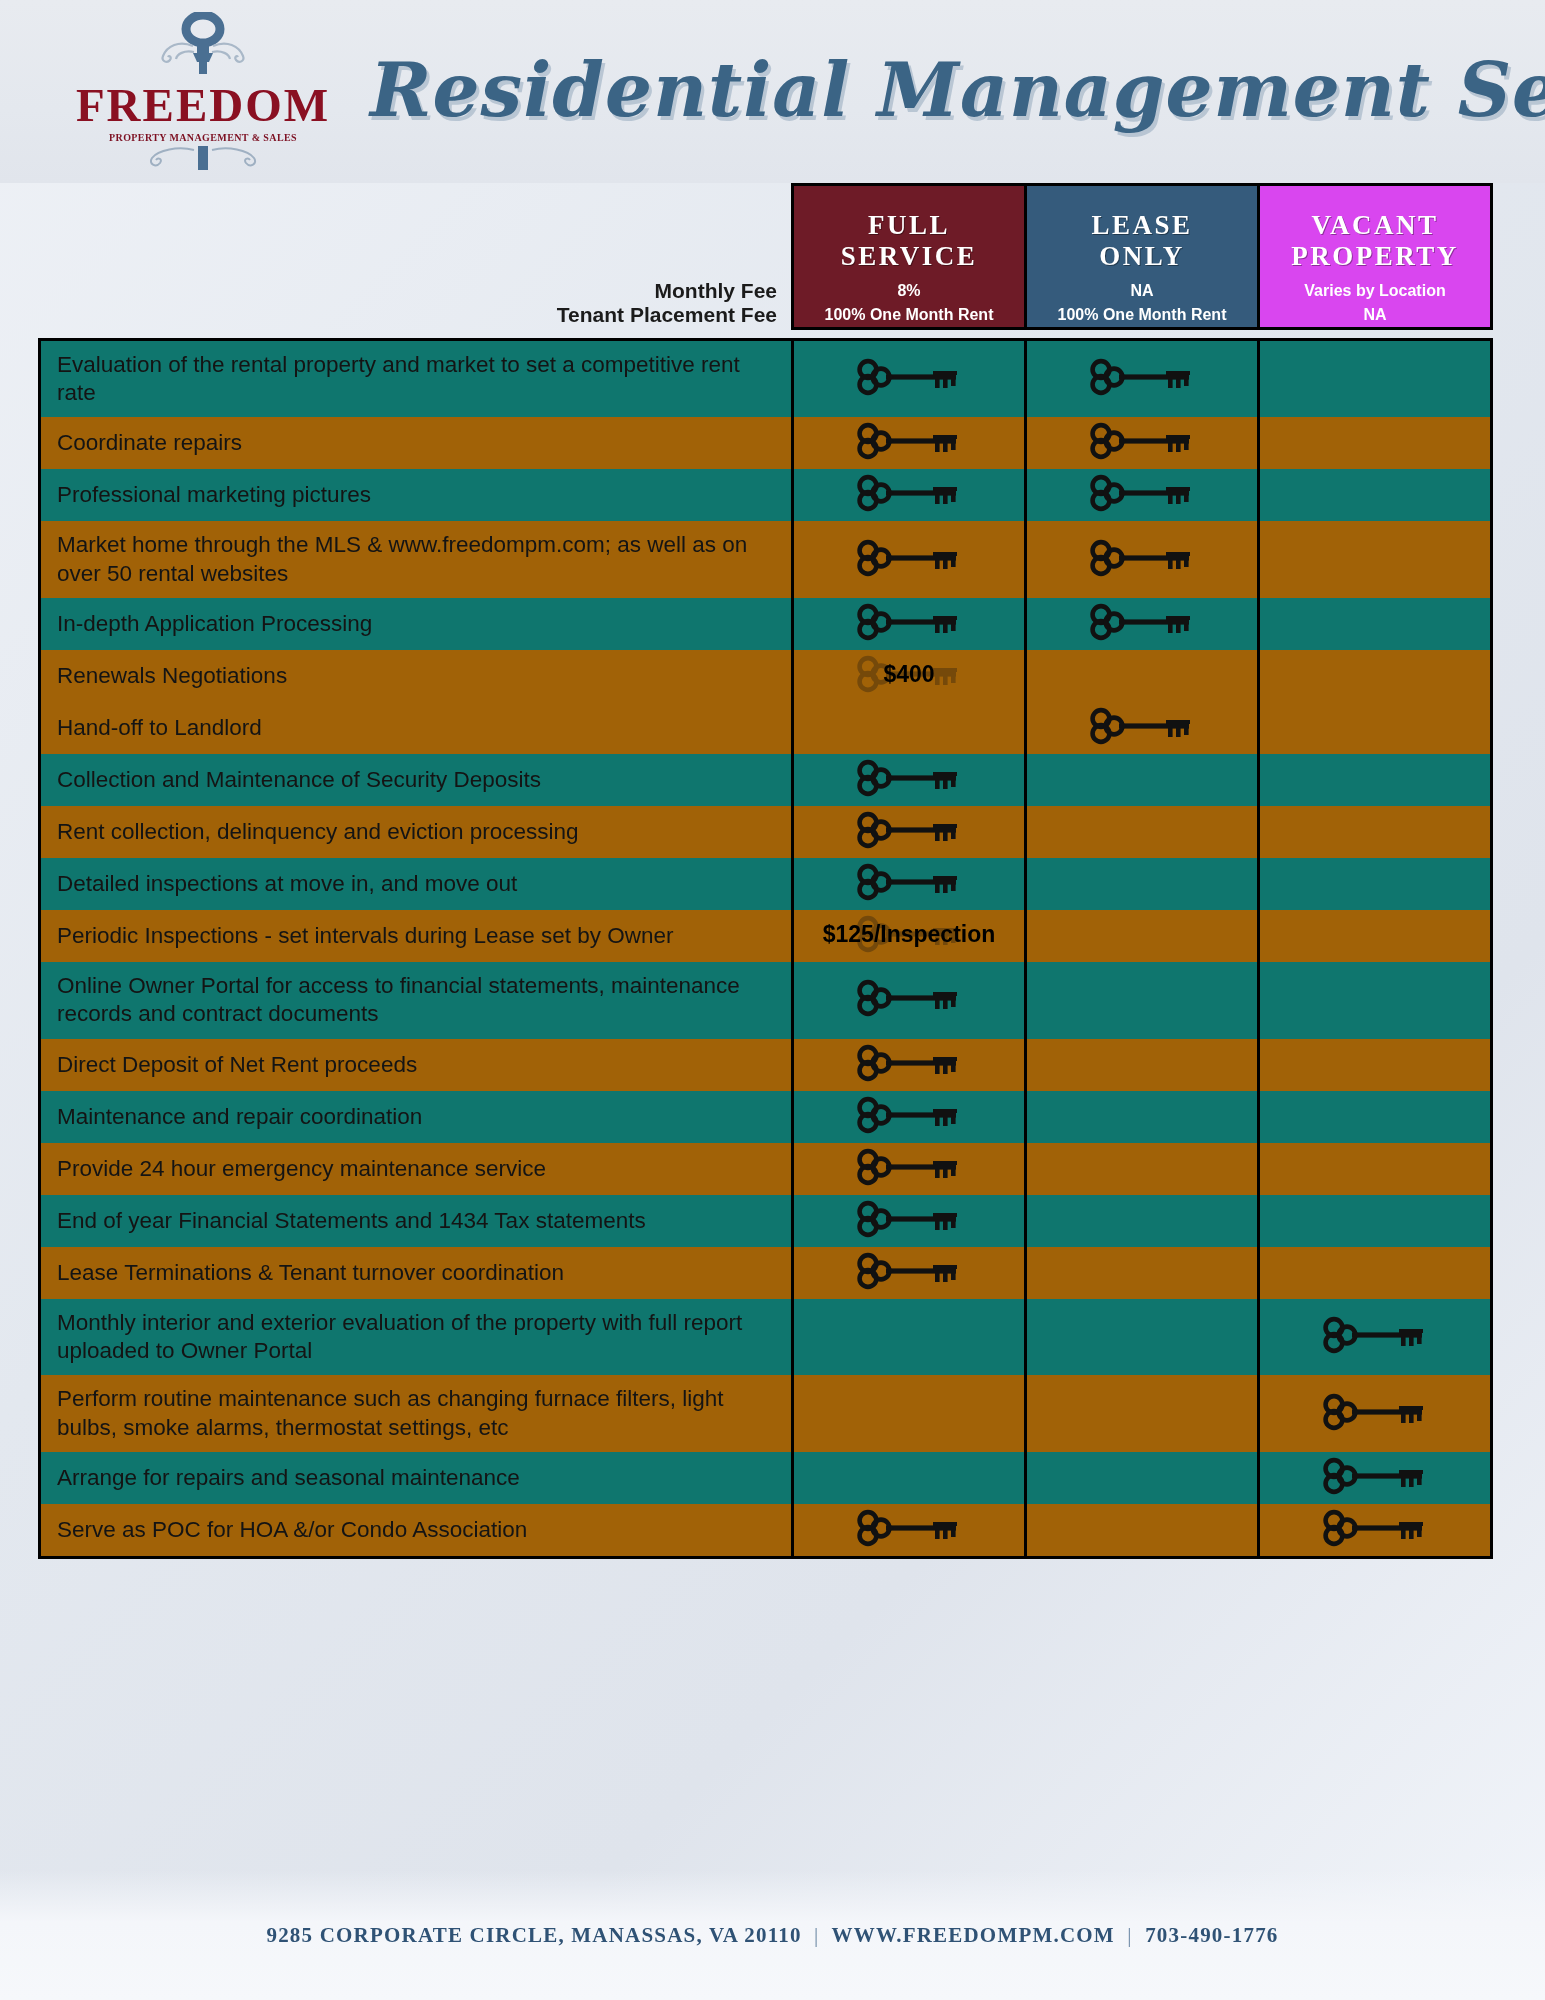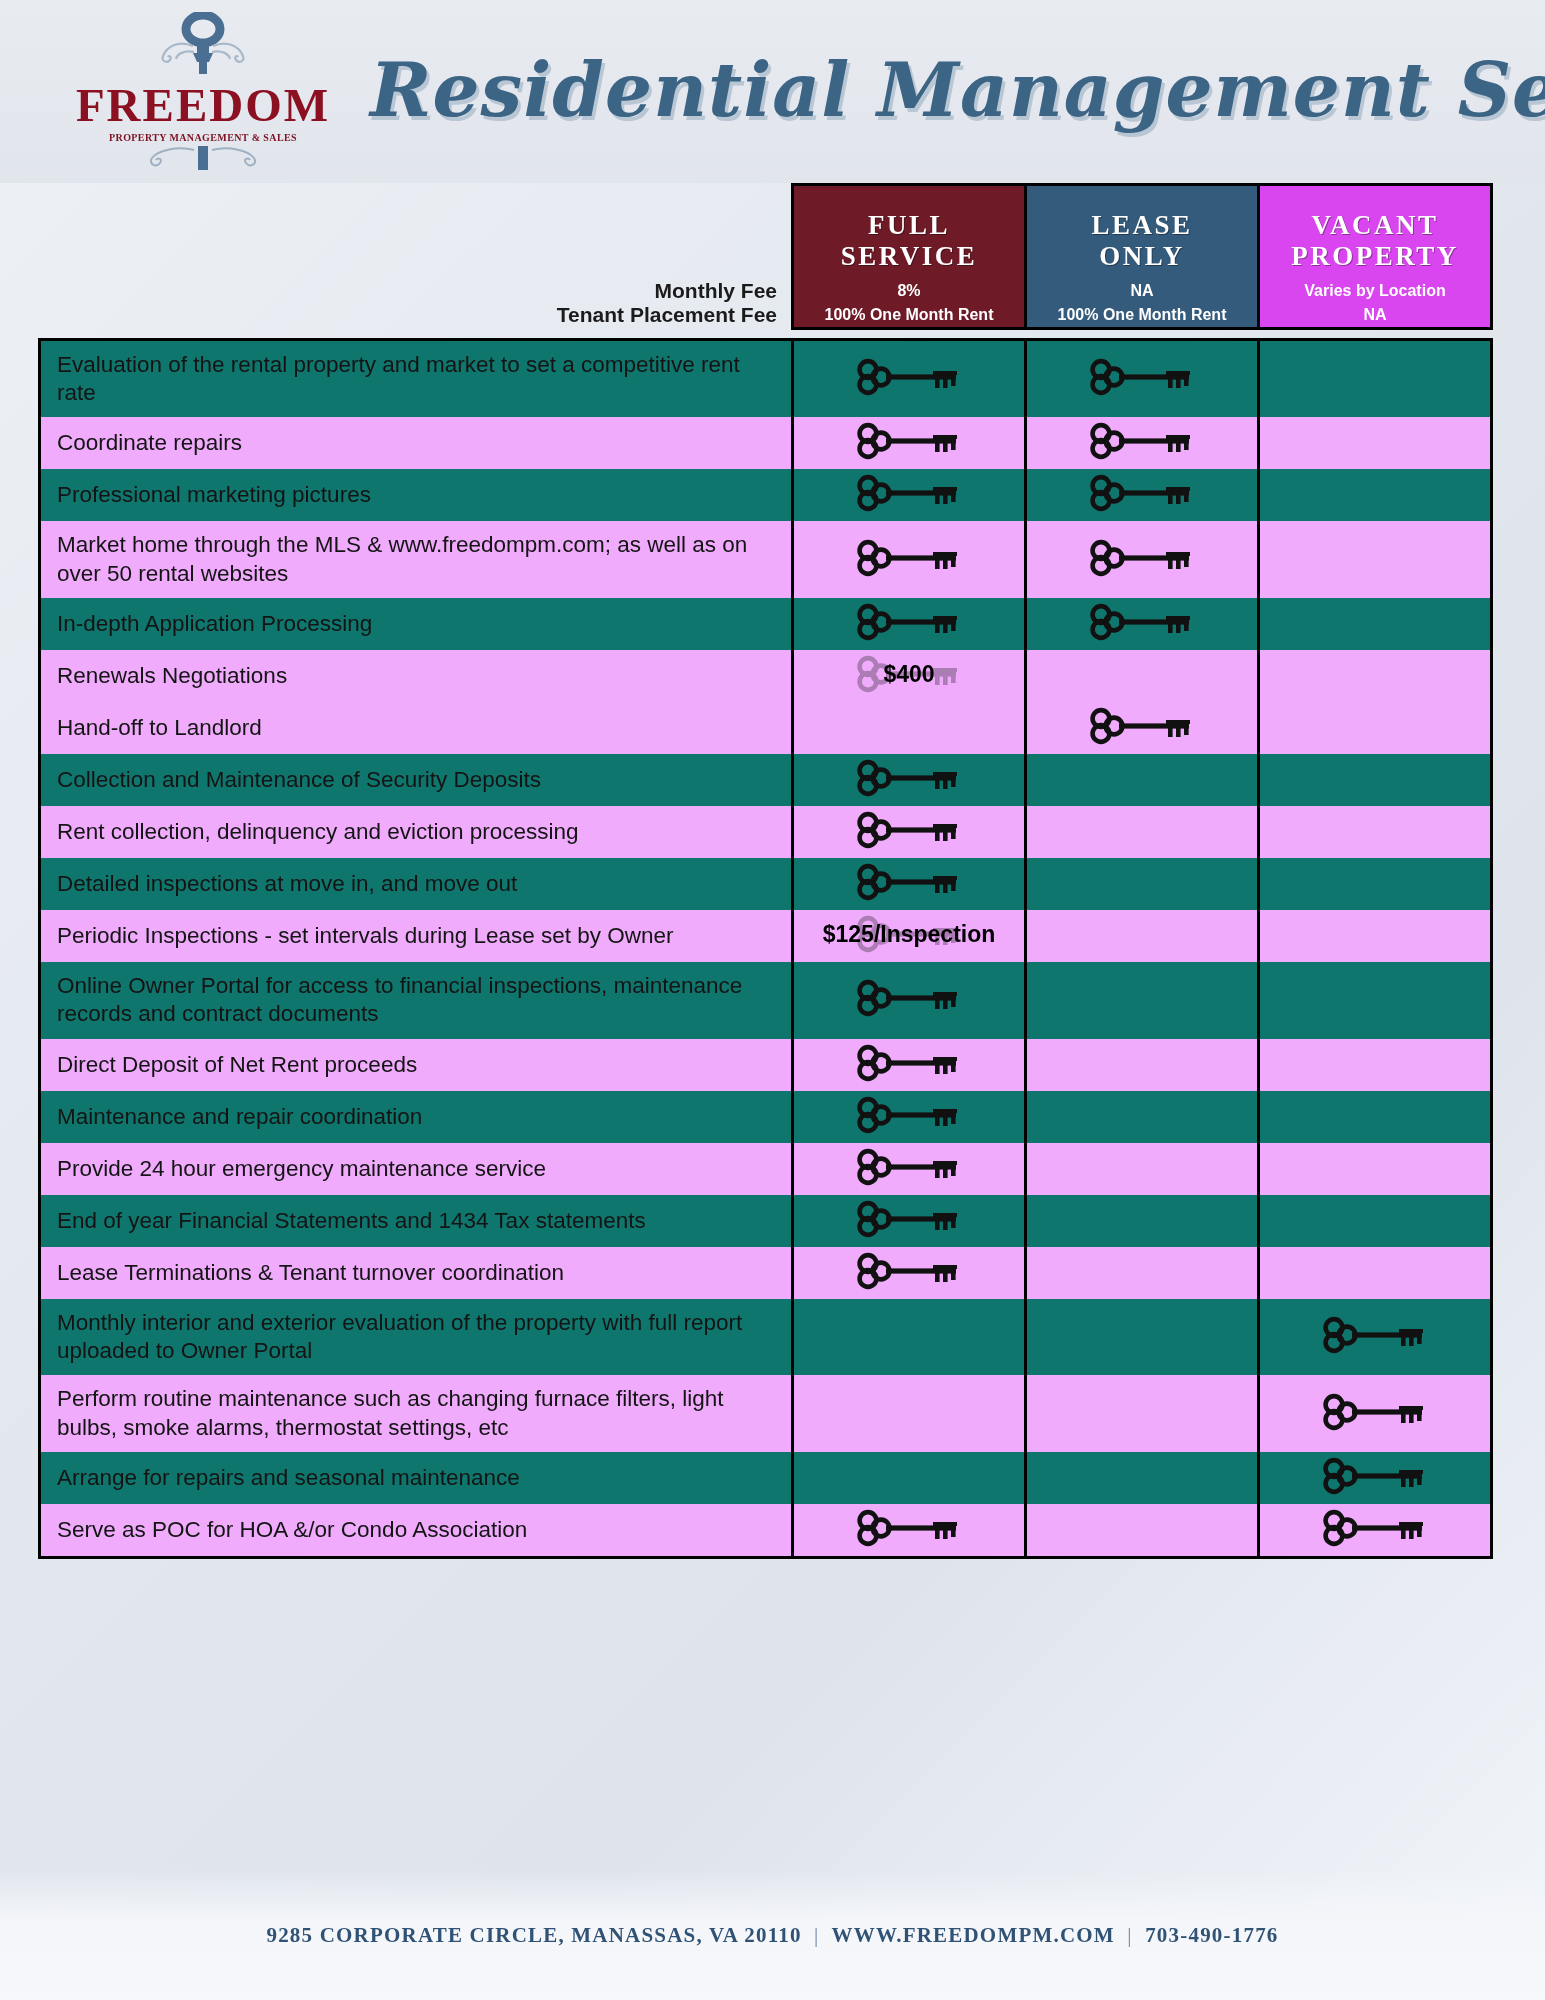--- a/index.html
+++ b/index.html
@@ -140,21 +140,21 @@
     color: #141414;
     line-height: 1.26;
     vertical-align: middle;
   }
   tr.feature-row td.mark {
     text-align: center;
     vertical-align: middle;
     padding: 4px;
   }
   tr.feature-row.shade td { background: #0f766e; }
-  tr.feature-row.plain td { background: #f0abfc; }
+  tr.feature-row.plain td { background: #a16207; }
 
   tr.first-row td { border-top: 3px solid #000; }
   tr.last-row  td { border-bottom: 3px solid #000; }
 
   .keywrap { display: inline-block; line-height: 0; }
   .pricewrap {
     position: relative;
     display: inline-block;
     line-height: 0;
   }
@@ -533,21 +533,21 @@
                     <rect x="82" y="22" width="4.6" height="9"></rect>
                     <rect x="90" y="22" width="4.6" height="9"></rect>
                     <rect x="98" y="22" width="4.6" height="7"></rect>
                     <rect x="80" y="14" width="24" height="4"></rect>
                   </g>
                 </svg></span><span class="price-text">$125/Inspection</span></span></td>
           <td class="mark"></td>
           <td class="mark"></td>
         </tr>
         <tr class="feature-row shade">
-          <td class="feat">Online Owner Portal for access to financial inspections, maintenance records and contract documents</td>
+          <td class="feat">Online Owner Portal for access to financial statements, maintenance records and contract documents</td>
           <td class="mark"><span class="keywrap"><svg width="112" height="40" viewBox="0 0 112 40" style="opacity:1">
                 <g fill="#111">
                   <circle cx="15" cy="12.5" r="8.4" fill="none" stroke="#111" stroke-width="4.6"></circle>
                   <circle cx="15" cy="27.5" r="8.4" fill="none" stroke="#111" stroke-width="4.6"></circle>
                   <circle cx="28" cy="20" r="8.4" fill="none" stroke="#111" stroke-width="4.6"></circle>
                   <rect x="33" y="17.4" width="70" height="5.2"></rect>
                   <path d="M41 20 L34 14.5 L34 25.5 Z"></path>
                   <rect x="82" y="22" width="4.6" height="9"></rect>
                   <rect x="90" y="22" width="4.6" height="9"></rect>
                   <rect x="98" y="22" width="4.6" height="7"></rect>

